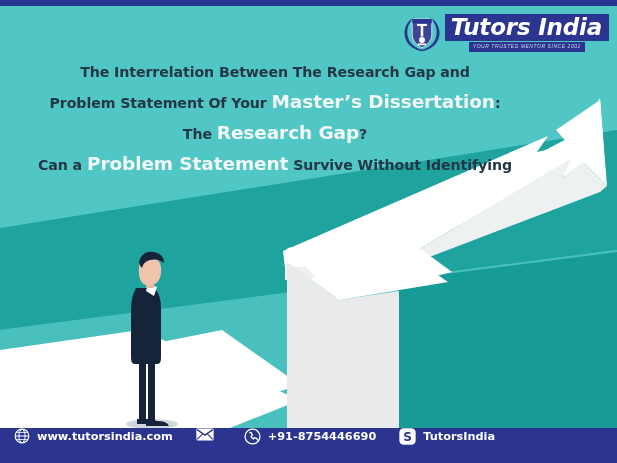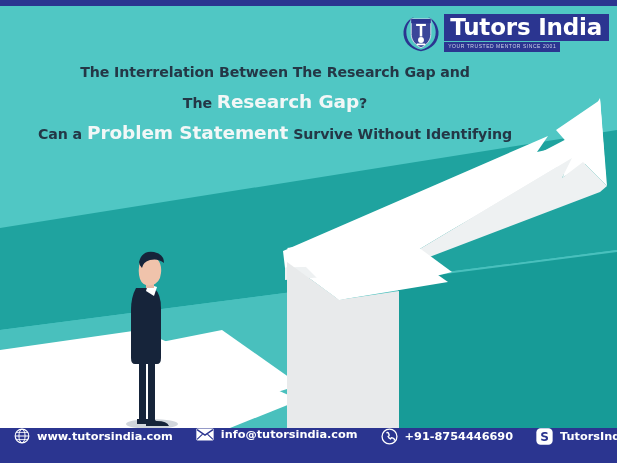--- a/index.html
+++ b/index.html
@@ -51,22 +51,23 @@
   }
   .logo-crest {
     width: 42px;
     height: 42px;
     position: relative;
     flex: 0 0 auto;
   }
   .logo-text-wrap {
     display: flex;
     flex-direction: column;
-    align-items: flex-start;
+    align-items: center;
     margin-left: 2px;
+    font-style: italic;
   }
   .logo-name {
     background: #2b3590;
     color: #ffffff;
     font-size: 23px;
     font-weight: bold;
     line-height: 27px;
     padding: 0 7px 0 6px;
     letter-spacing: -0.2px;
     font-family: "DejaVu Sans", sans-serif;
@@ -229,20 +230,21 @@
       <rect x="24" y="45" width="12" height="2.4" fill="#ffffff"></rect>
     </svg>
     <div class="logo-text-wrap">
       <div class="logo-name">Tutors India</div>
       <div class="logo-tagline">YOUR TRUSTED MENTOR SINCE 2001</div>
     </div>
   </div>
 
   <div class="headline" id="headline">
       <span class="hl-line"><span>The Interrelation Between The Research Gap and</span></span>
+      <span class="hl-line"><span>Problem Statement Of Your </span><span class="em">Master’s Dissertation</span><span>:</span></span>
       <span class="hl-line"><span>The </span><span class="em">Research Gap</span><span>?</span></span>
       <span class="hl-line"><span>Can a </span><span class="em">Problem Statement</span><span> Survive Without Identifying</span></span>
     </div>
 
   <div class="footer">
 
     <div class="f-item">
       <span class="f-ico">
         <svg width="16" height="16" viewBox="0 0 24 24">
           <circle cx="12" cy="12" r="10.2" fill="none" stroke="#ffffff" stroke-width="1.8"></circle>
@@ -256,21 +258,20 @@
     </div>
 
     <div class="f-item">
       <span class="f-ico">
         <svg width="18" height="13" viewBox="0 0 26 18">
           <rect x="0.5" y="0.5" width="25" height="17" rx="1.5" fill="#ffffff"></rect>
           <path d="M1.5,2 L13,10 L24.5,2" fill="none" stroke="#2b3590" stroke-width="2"></path>
           <path d="M1.5,16 L9.5,8.5 M24.5,16 L16.5,8.5" stroke="#2b3590" stroke-width="1.6"></path>
         </svg>
       </span>
-      <span>info@tutorsindia.com</span>
     </div>
 
     <div class="f-item">
       <span class="f-ico">
         <svg width="17" height="17" viewBox="0 0 24 24">
           <circle cx="12" cy="12" r="10.5" fill="none" stroke="#ffffff" stroke-width="1.8"></circle>
           <path d="M8.4,6.6 c1.1,-0.5 1.9,0.2 2.3,1.2 l0.7,1.8
                    c0.3,0.8 0.1,1.3 -0.5,1.8 l-0.8,0.6
                    c0.6,1.5 1.8,2.7 3.3,3.3 l0.6,-0.8
                    c0.5,-0.6 1,-0.8 1.8,-0.5 l1.8,0.7

